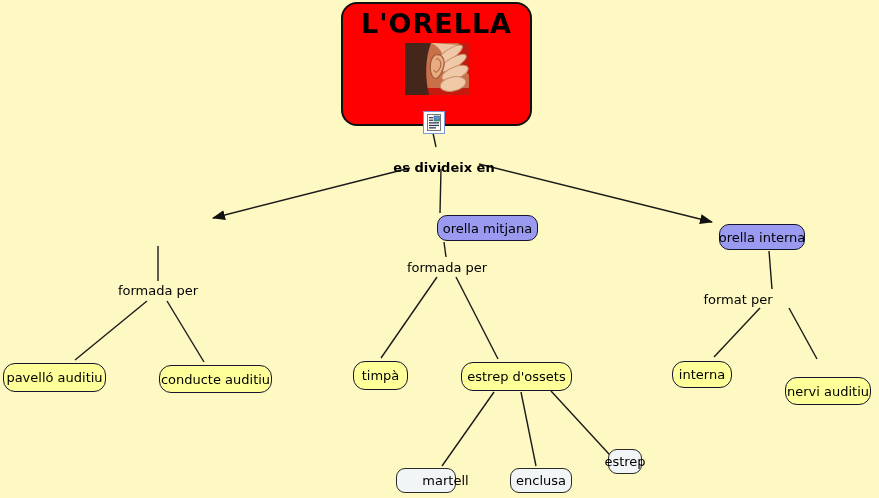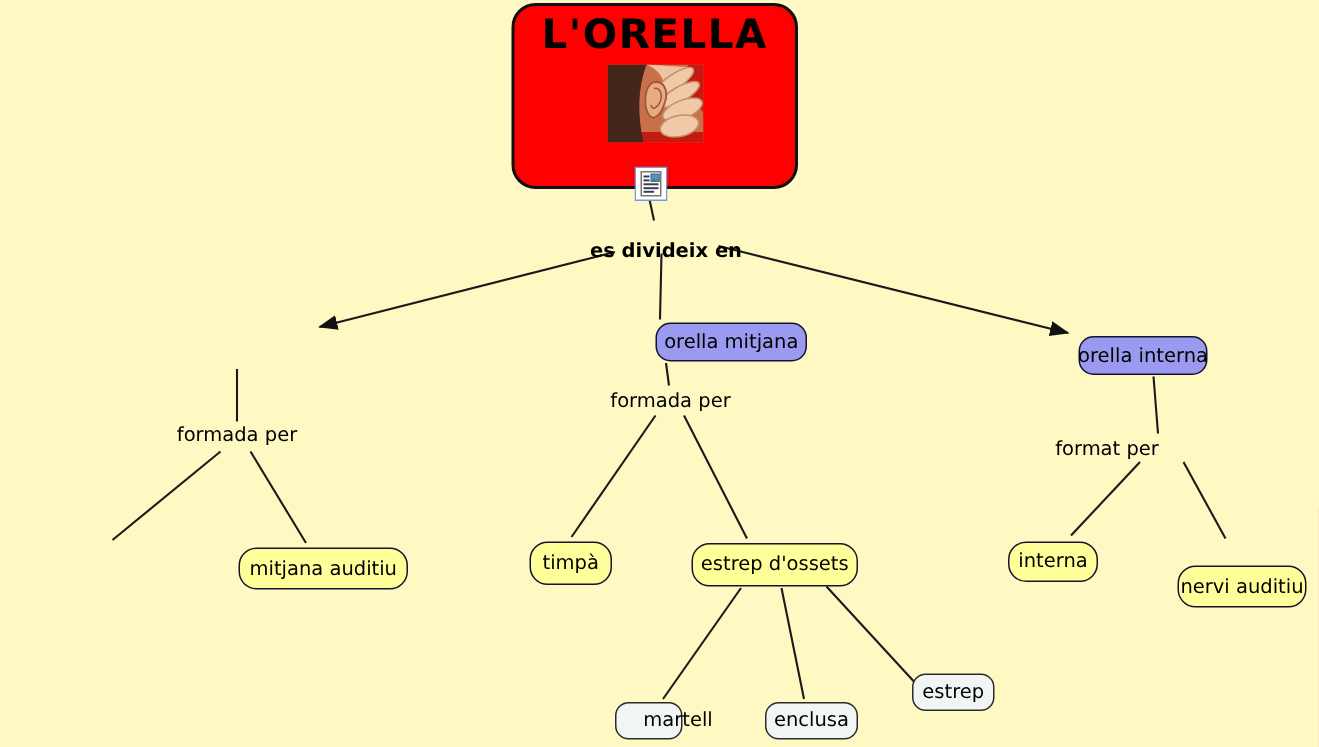--- a/index.html
+++ b/index.html
@@ -91,23 +91,24 @@
   </svg>
 
   <div class="phrase bold" style="left:384px;top:160px;width:120px;">es divideix en</div>
   <div class="phrase" style="left:108px;top:283px;width:100px;">formada per</div>
   <div class="phrase" style="left:397px;top:260px;width:100px;">formada per</div>
   <div class="phrase" style="left:688px;top:292px;width:100px;">format per</div>
 
   <div class="node n-blue" style="left:396px;top:215px;width:101px;height:26px;margin-left:41px;">orella mitjana</div>
   <div class="node n-blue" style="left:719px;top:224px;width:86px;height:26px;">orella interna</div>
 
-  <div class="node n-yellow" style="left:159px;top:365px;width:113px;height:28px;">mitjana auditiu</div>
+  <div class="node n-yellow" style="left:3px;top:363px;width:103px;height:29px;">pavelló auditiu</div>
+  <div class="node n-yellow" style="left:159px;top:365px;width:113px;height:28px;">conducte auditiu</div>
   <div class="node n-yellow" style="left:353px;top:361px;width:55px;height:29px;">timpà</div>
   <div class="node n-yellow" style="left:461px;top:362px;width:111px;height:29px;">estrep d'ossets</div>
   <div class="node n-yellow" style="left:672px;top:361px;width:60px;height:27px;">interna</div>
   <div class="node n-yellow" style="left:785px;top:377px;width:86px;height:28px;">nervi auditiu</div>
 
-  <div class="node n-gray" style="left:410px;top:468px;width:45px;height:25px;padding-left:39px;">martell</div>
+  <div class="node n-gray" style="left:396px;top:468px;width:60px;height:25px;padding-left:39px;">martell</div>
   <div class="node n-gray" style="left:510px;top:468px;width:62px;height:25px;">enclusa</div>
-  <div class="node n-gray" style="left:608px;top:449px;width:55px;height:25px;">estrep</div>
+  <div class="node n-gray" style="left:608px;top:449px;width:34px;height:25px;">estrep</div>
 
 </div>
 
 </body></html>

